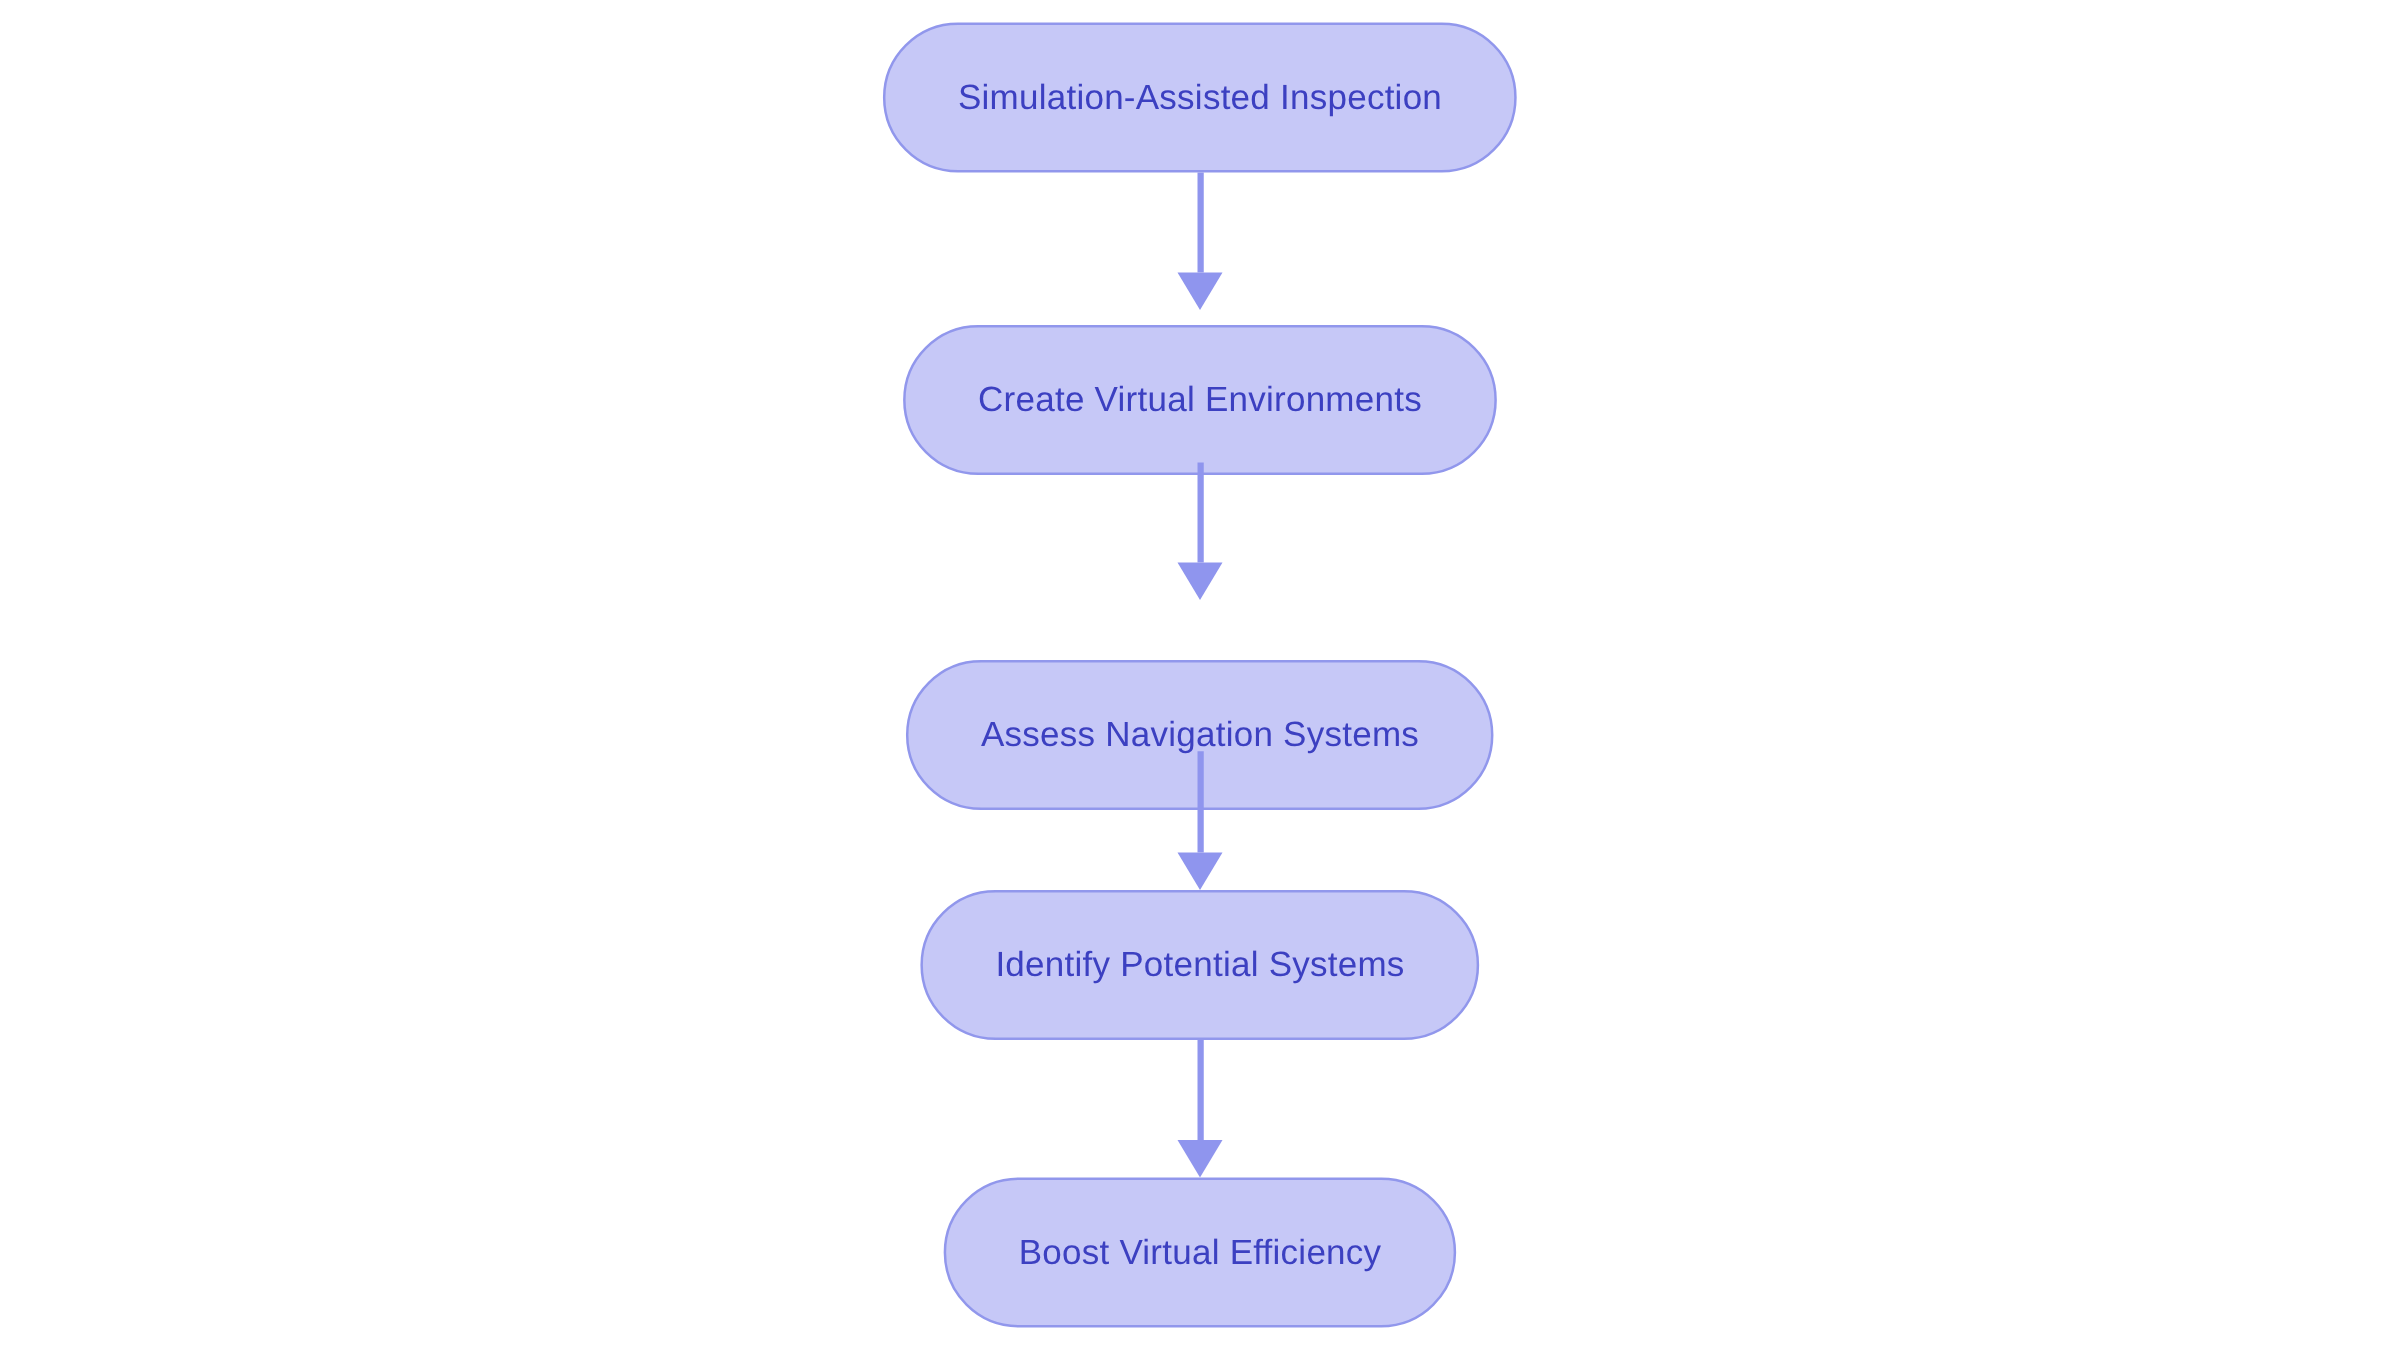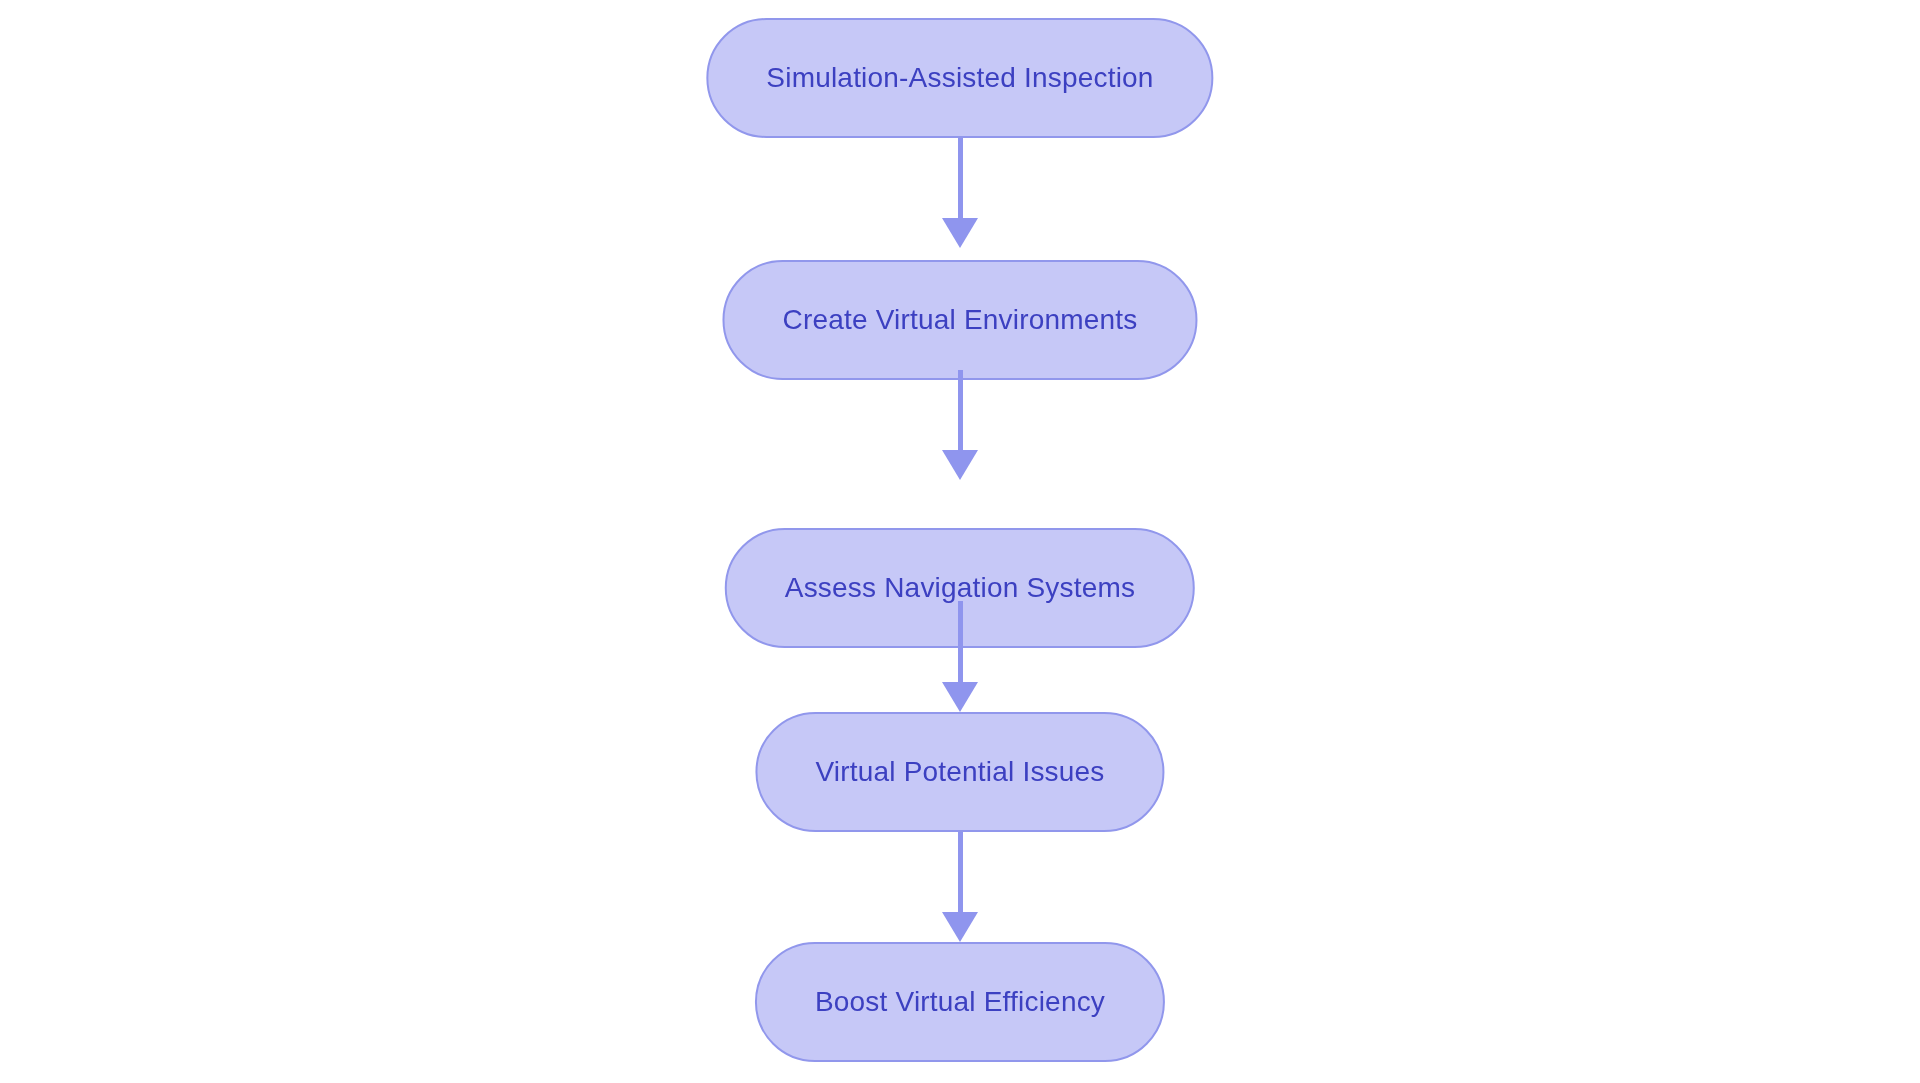--- a/index.html
+++ b/index.html
@@ -99,21 +99,21 @@
   <div class="node n3">
     <span class="node-label">Assess Navigation Systems</span>
   </div>
 
   <div class="arrow a3">
     <div class="arrow-line"></div>
     <div class="arrow-head"></div>
   </div>
 
   <div class="node n4">
-    <span class="node-label">Virtual Potential Issues</span>
+    <span class="node-label">Identify Potential Systems</span>
   </div>
 
   <div class="arrow a4">
     <div class="arrow-line"></div>
     <div class="arrow-head"></div>
   </div>
 
   <div class="node n5">
     <span class="node-label">Boost Virtual Efficiency</span>
   </div>

